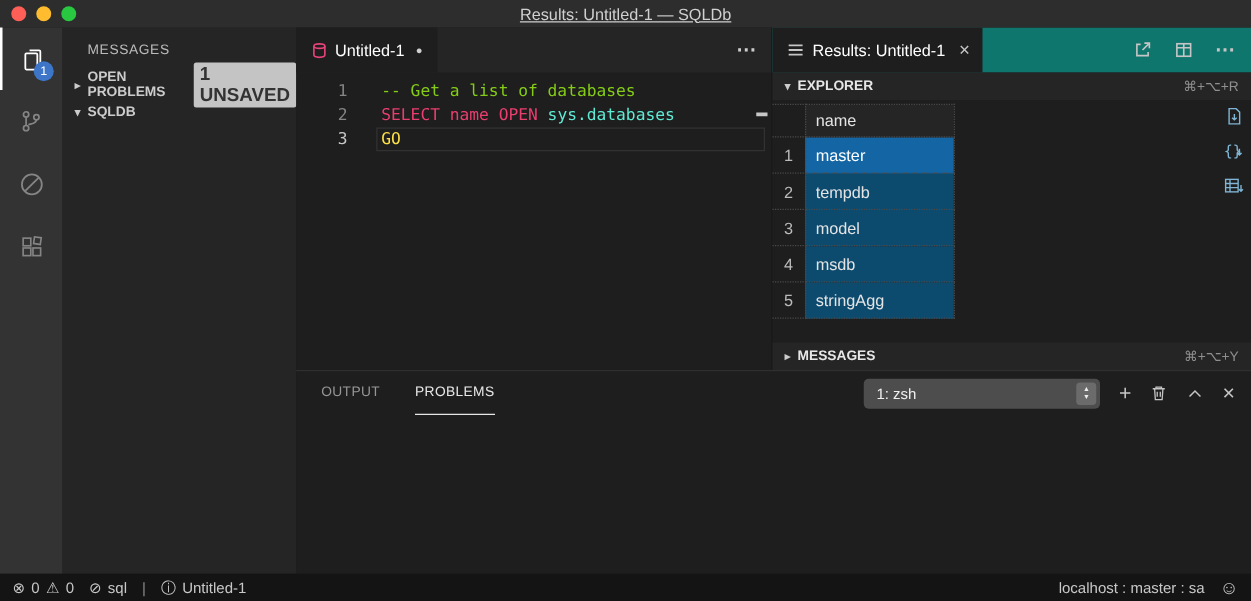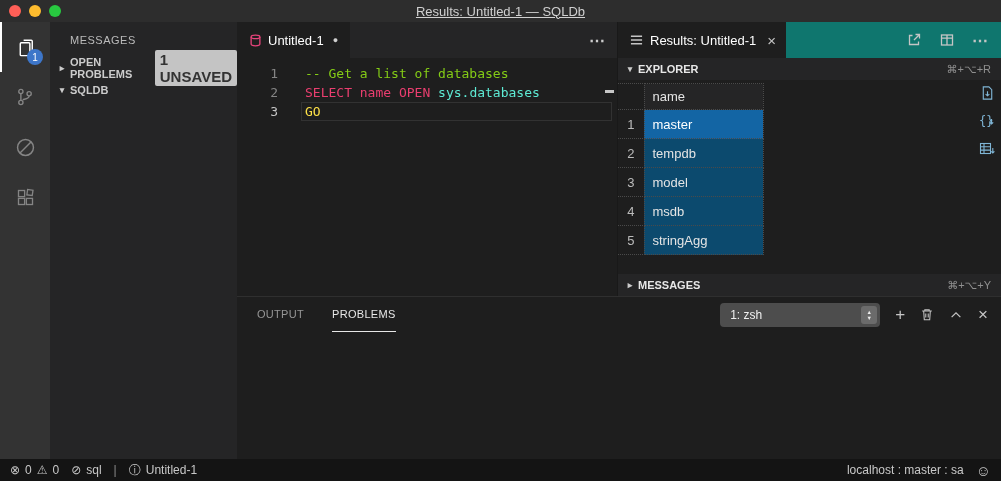--- a/index.html
+++ b/index.html
@@ -79,21 +79,21 @@
   .save-actions span { display:flex; }
 
   
   .bottom-panel { flex:1; display:flex; flex-direction:column; background:#1e1e1e;
                   border-top:1px solid #2f2f2f; min-height:0; }
   .panel-tabs-row { height:35px; display:flex; align-items:center; padding:0 13px 0 20px; flex:0 0 auto; }
   .panel-tab { font-size:11px; color:#969696; margin-right:28px; height:100%; display:flex;
                align-items:center; border-bottom:1px solid transparent; letter-spacing:0.3px; }
   .panel-tab.active { color:#e7e7e7; border-bottom-color:#e7e7e7; }
   .panel-controls { margin-left:auto; display:flex; align-items:center; gap:15px; }
-  .shell-select { width:160px; height:24px; background:#4d4d4d; border-radius:4px; display:flex;
+  .shell-select { width:189px; height:24px; background:#4d4d4d; border-radius:4px; display:flex;
                   align-items:center; color:#f0f0f0; font-size:12px; padding-left:10px; position:relative; }
   .stepper { position:absolute; right:3px; top:3px; bottom:3px; width:16px; background:#6b6b6b;
              border-radius:3px; display:flex; flex-direction:column; align-items:center;
              justify-content:center; font-size:5.5px; color:#eeeeee; line-height:6px; }
   .pc-icon { color:#c5c5c5; display:flex; align-items:center; }
   .pc-glyph { color:#c5c5c5; font-size:17px; line-height:17px; }
   .terminal { flex:1; padding:10px 0 0 20px; font-family:"DejaVu Sans Mono", monospace; font-size:13px; }
   .prompt { color:#2bc24a; font-weight:bold; font-family:"DejaVu Sans", sans-serif; }
   .term-path { color:#31a3e0; font-weight:bold; margin-left:8px; }
   .cursor { display:inline-block; width:9px; height:15px; border:1px solid #c5c5c5;

